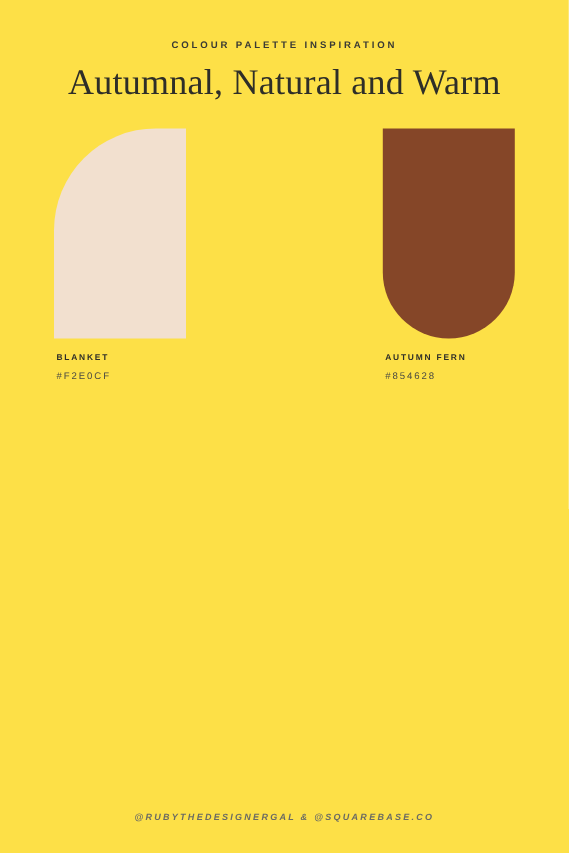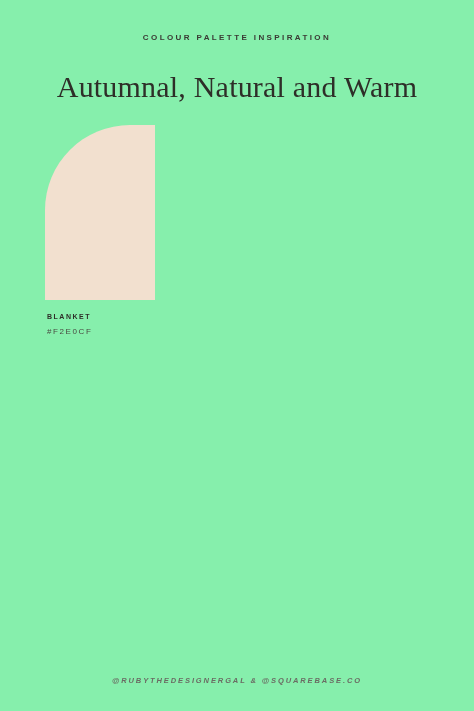--- a/index.html
+++ b/index.html
@@ -9,21 +9,21 @@
     height: 711px;
     background: #FDF8F3;
     font-family: "Liberation Sans", sans-serif;
     overflow: hidden;
     position: relative;
   }
 
   .poster {
     width: 474px;
     height: 711px;
-    background: #86efac;
+    background: #fde047;
     display: flex;
     flex-direction: column;
     position: relative;
   }
 
   
   .header {
     padding-top: 33px;
     text-align: center;
   }
@@ -31,21 +31,21 @@
   .eyebrow {
     font-family: "Liberation Sans", sans-serif;
     font-size: 8px;
     font-weight: 700;
     letter-spacing: 2.4px;
     color: #3A3A34;
     text-transform: uppercase;
   }
 
   .headline {
-    margin-top: 28px;
+    margin-top: 10px;
     font-family: "Liberation Serif", serif;
     font-size: 30px;
     font-weight: 400;
     color: #2E2E28;
     letter-spacing: 0.2px;
     line-height: 1.1;
   }
 
   
   .grid {
@@ -136,20 +136,27 @@
 
     <div class="row">
       <div class="cell">
         <div class="swatch shape-tl" style="background:#F2E0CF"></div>
         <div class="meta">
           <div class="sw-name">BLANKET</div>
           <div class="sw-hex">#F2E0CF</div>
         </div>
       </div>
 
+      <div class="cell">
+        <div class="swatch shape-arch" style="background:#854628"></div>
+        <div class="meta">
+          <div class="sw-name">AUTUMN FERN</div>
+          <div class="sw-hex">#854628</div>
+        </div>
+      </div>
 
     </div>
 
 
   </div>
 
   <div class="footer">
     <div class="footer-text">@RUBYTHEDESIGNERGAL &amp; @SQUAREBASE.CO</div>
   </div>
 

